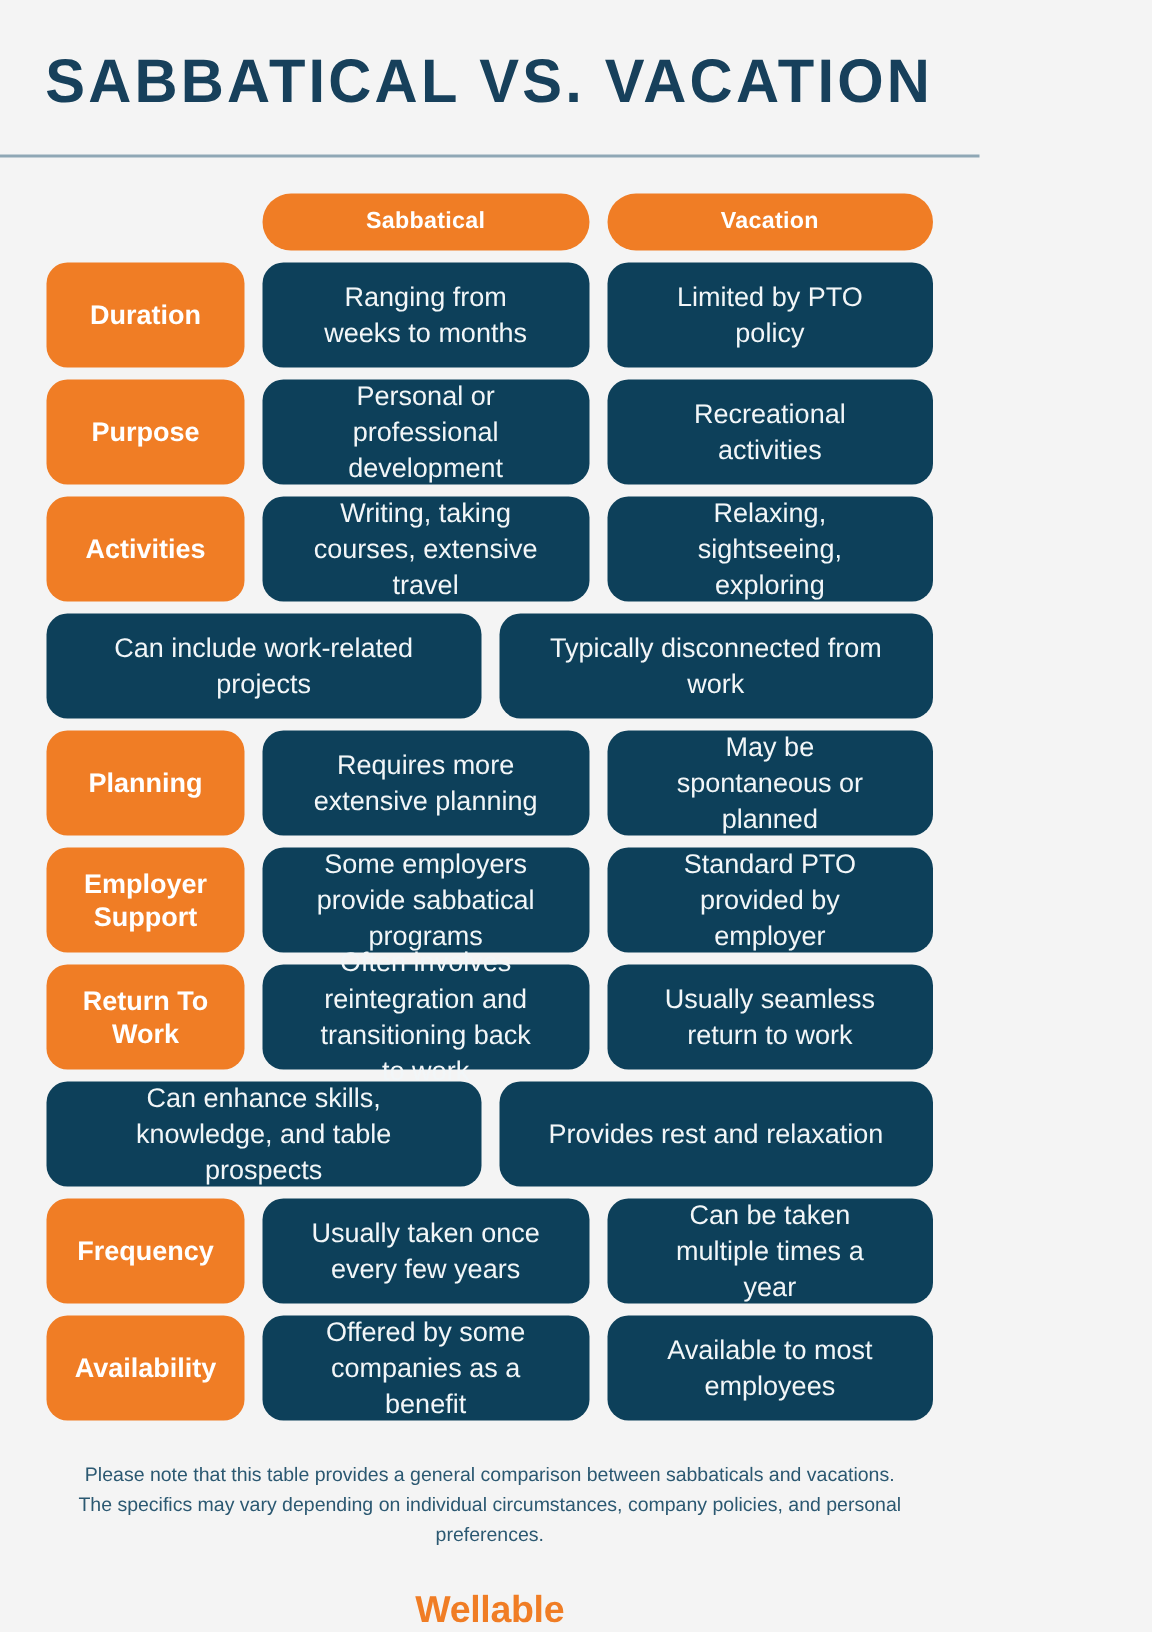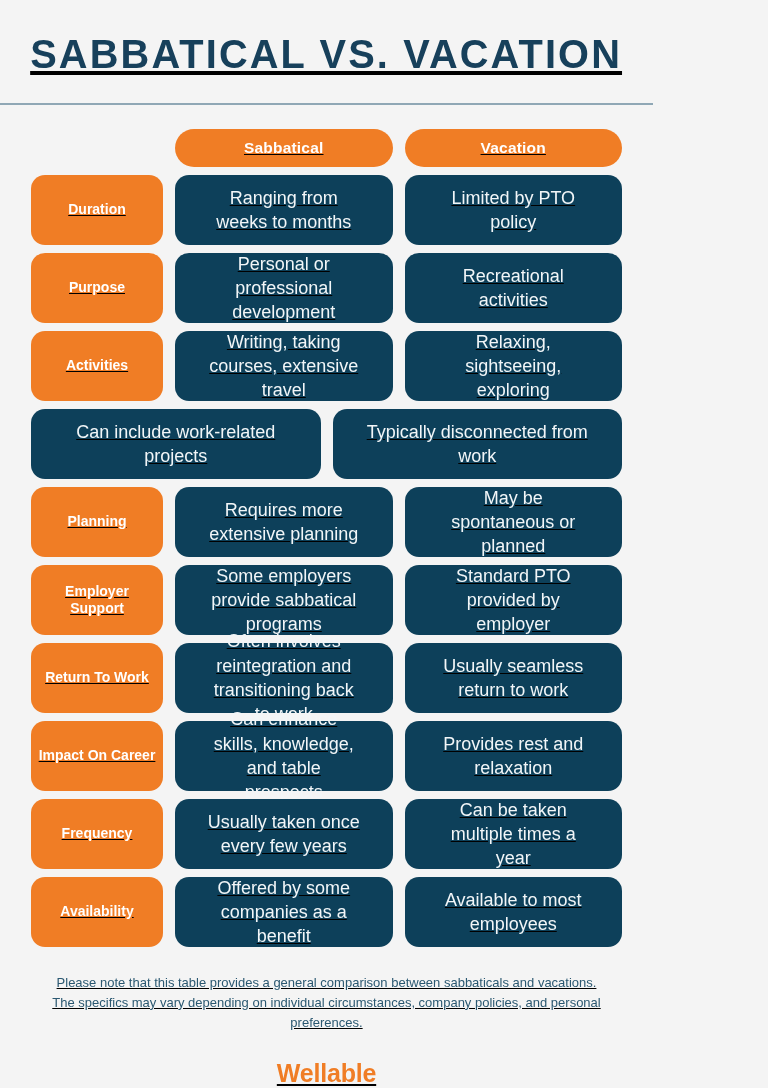--- a/index.html
+++ b/index.html
@@ -15,21 +15,20 @@
   }
 
   .infographic {
     position: relative;
     width: 653px;
     height: 1088px;
     background: #f4f4f4;
     box-sizing: border-box;
     display: flex;
     flex-direction: column;
-    text-decoration: underline;
   }
 
   
   .title-area {
     height: 103px;
     display: flex;
     align-items: center;
     justify-content: center;
     box-sizing: border-box;
     padding-top: 6px;
@@ -95,21 +94,21 @@
   
   .label-box {
     background: #f07d25;
     color: #ffffff;
     border-radius: 14px;
     height: 70px;
     display: flex;
     align-items: center;
     justify-content: center;
     text-align: center;
-    font-size: 14px;
+    font-size: 18px;
     font-weight: bold;
     line-height: 1.25;
     padding: 0 6px;
     box-sizing: border-box;
   }
 
   
   .value-box {
     background: #0d405a;
     color: #f2f6f8;
@@ -238,23 +237,20 @@
             <div class="label-box">Return To Work</div>
           </div>
           <div class="cell-body">
             <div class="value-box">Often involves reintegration and transitioning back to work</div>
           </div>
           <div class="cell-body">
             <div class="value-box">Usually seamless return to work</div>
           </div>
         </div>
         <div class="grid-row">
-          <div class="cell-label">
-            <div class="label-box">Impact On Career</div>
-          </div>
           <div class="cell-body">
             <div class="value-box">Can enhance skills, knowledge, and table prospects</div>
           </div>
           <div class="cell-body">
             <div class="value-box">Provides rest and relaxation</div>
           </div>
         </div>
         <div class="grid-row">
           <div class="cell-label">
             <div class="label-box">Frequency</div>

